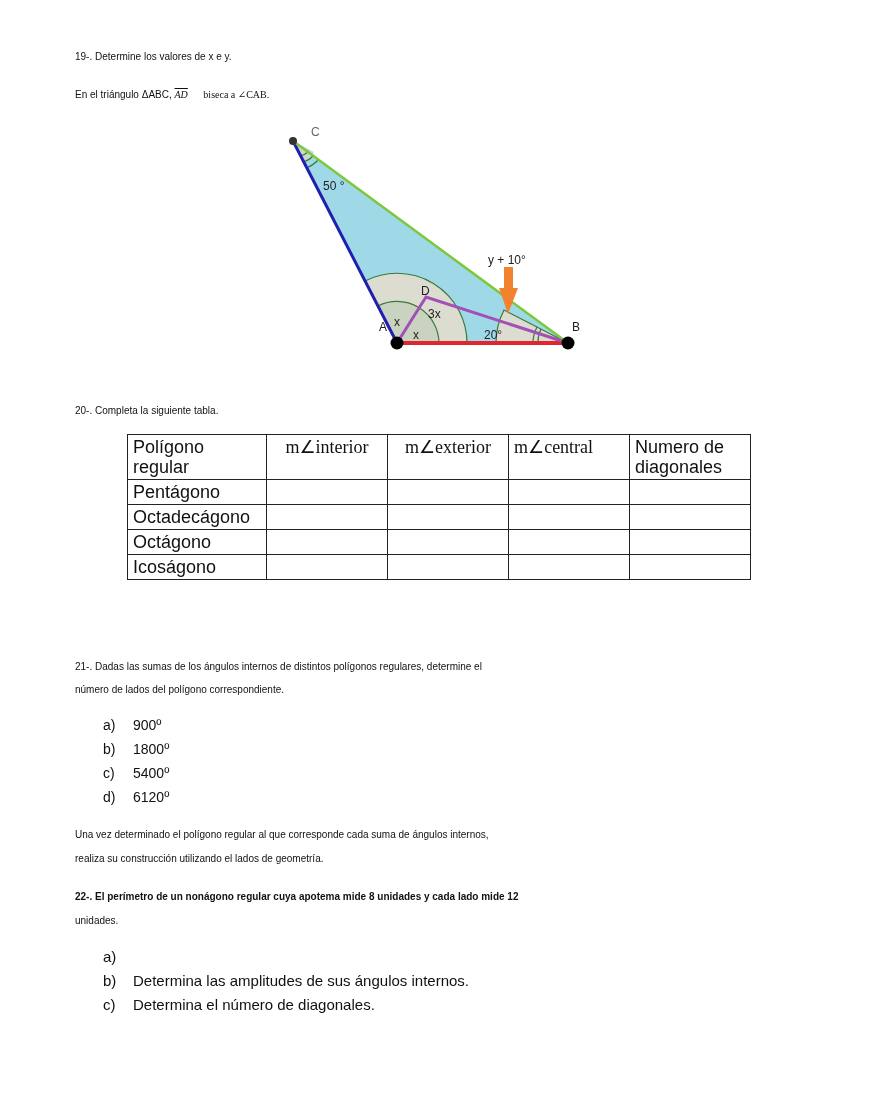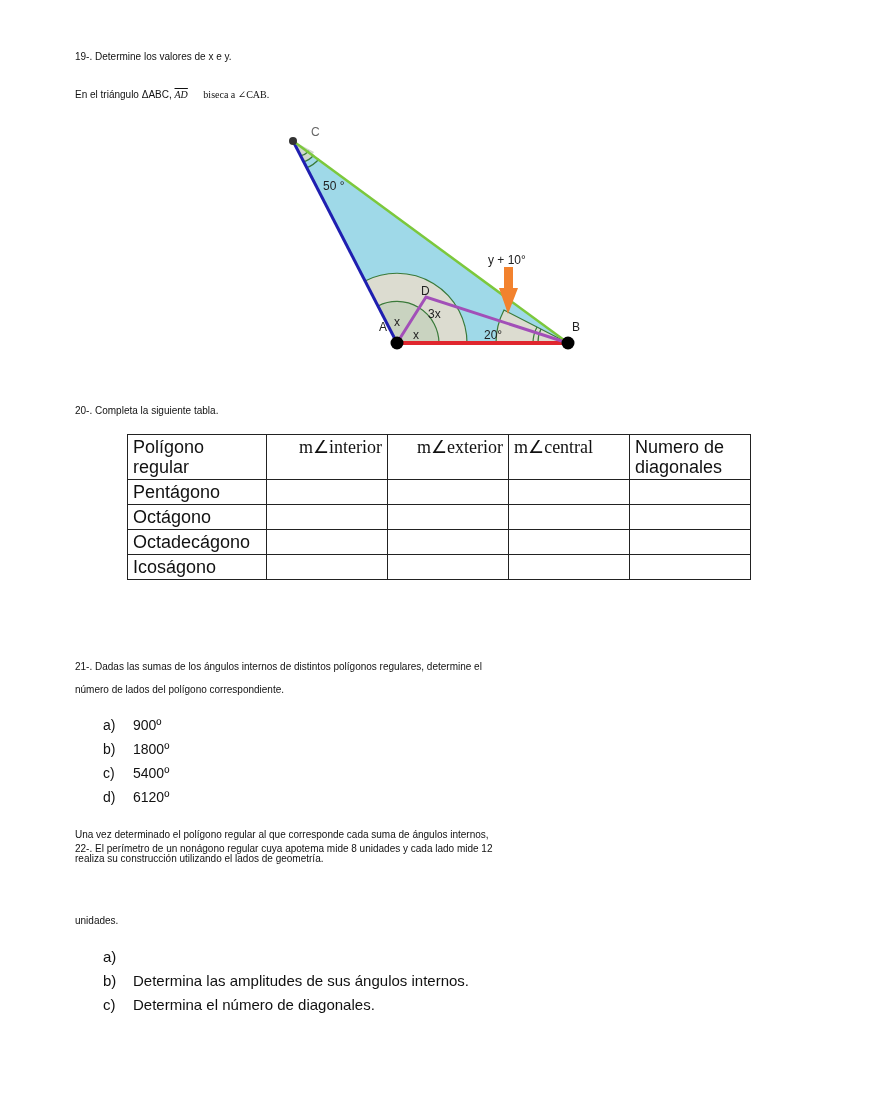--- a/index.html
+++ b/index.html
@@ -11,21 +11,21 @@
   .serif { font-family: "Liberation Serif", "DejaVu Serif", serif; margin-left: 13px; }
   .overline { text-decoration: overline; font-style: italic; font-family: "Liberation Serif", serif; }
   #diagram { position: absolute; left: 270px; top: 110px; }
   table.poly {
     position: absolute; left: 127px; top: 420px; border-collapse: collapse;
     font-size: 18px; line-height: 20px; margin-top: 14px;
   }
   table.poly td, table.poly th {
     border: 1px solid #222; padding: 2px 5px; vertical-align: top; text-align: left; font-weight: normal;
   }
-  table.poly th.angle { font-family: "Liberation Serif", serif; text-align: right; padding-top: 2px; }
+  table.poly th.angle { font-family: "Liberation Serif", serif; text-align: center; padding-top: 2px; }
   .c1 { width: 128px; } .c2 { width: 110px; } .c3 { width: 110px; } .c4 { width: 110px; } .c5 { width: 110px; }
   table.poly tbody td { height: 19px; }
   .list { position: absolute; left: 103px; font-size: 14px; line-height: 24px; }
   .list .item { display: flex; }
   .list .lbl { width: 30px; }
 </style>
 </head>
 <body>
 
 <div class="txt" style="top:46px;">19-. Determine los valores de x e y.</div>
@@ -85,28 +85,28 @@
   </thead>
   <tbody>
     <tr>
       <td>Pentágono</td>
       <td></td>
       <td></td>
       <td></td>
       <td></td>
     </tr>
     <tr>
-      <td>Octágono</td>
+      <td>Octadecágono</td>
       <td></td>
       <td></td>
       <td></td>
       <td></td>
     </tr>
     <tr>
-      <td>Octadecágono</td>
+      <td>Octágono</td>
       <td></td>
       <td></td>
       <td></td>
       <td></td>
     </tr>
     <tr>
       <td>Icoságono</td>
       <td></td>
       <td></td>
       <td></td>
@@ -131,21 +131,21 @@
       <span>5400º</span>
     </div>
   <div class="item">
       <span class="lbl">d)</span>
       <span>6120º</span>
     </div>
 </div>
 <div class="txt" style="top:824px;">Una vez determinado el polígono regular al que corresponde cada suma de ángulos internos,</div>
 <div class="txt" style="top:848px;">realiza su construcción utilizando el lados de geometría.</div>
 
-<div class="txt" style="top:838px;">22-. El perímetro de un nonágono regular cuya apotema mide 8 unidades y cada lado mide 12</div>
+<div class="txt" style="top:886px;font-weight:bold;">22-. El perímetro de un nonágono regular cuya apotema mide 8 unidades y cada lado mide 12</div>
 <div class="txt" style="top:910px;">unidades.</div>
 <div class="list" style="top:945px; font-size:15px;">
   <div class="item">
       <span class="lbl">a)</span>
     </div>
   <div class="item">
       <span class="lbl">b)</span>
       <span>Determina las amplitudes de sus ángulos internos.</span>
     </div>
   <div class="item">

